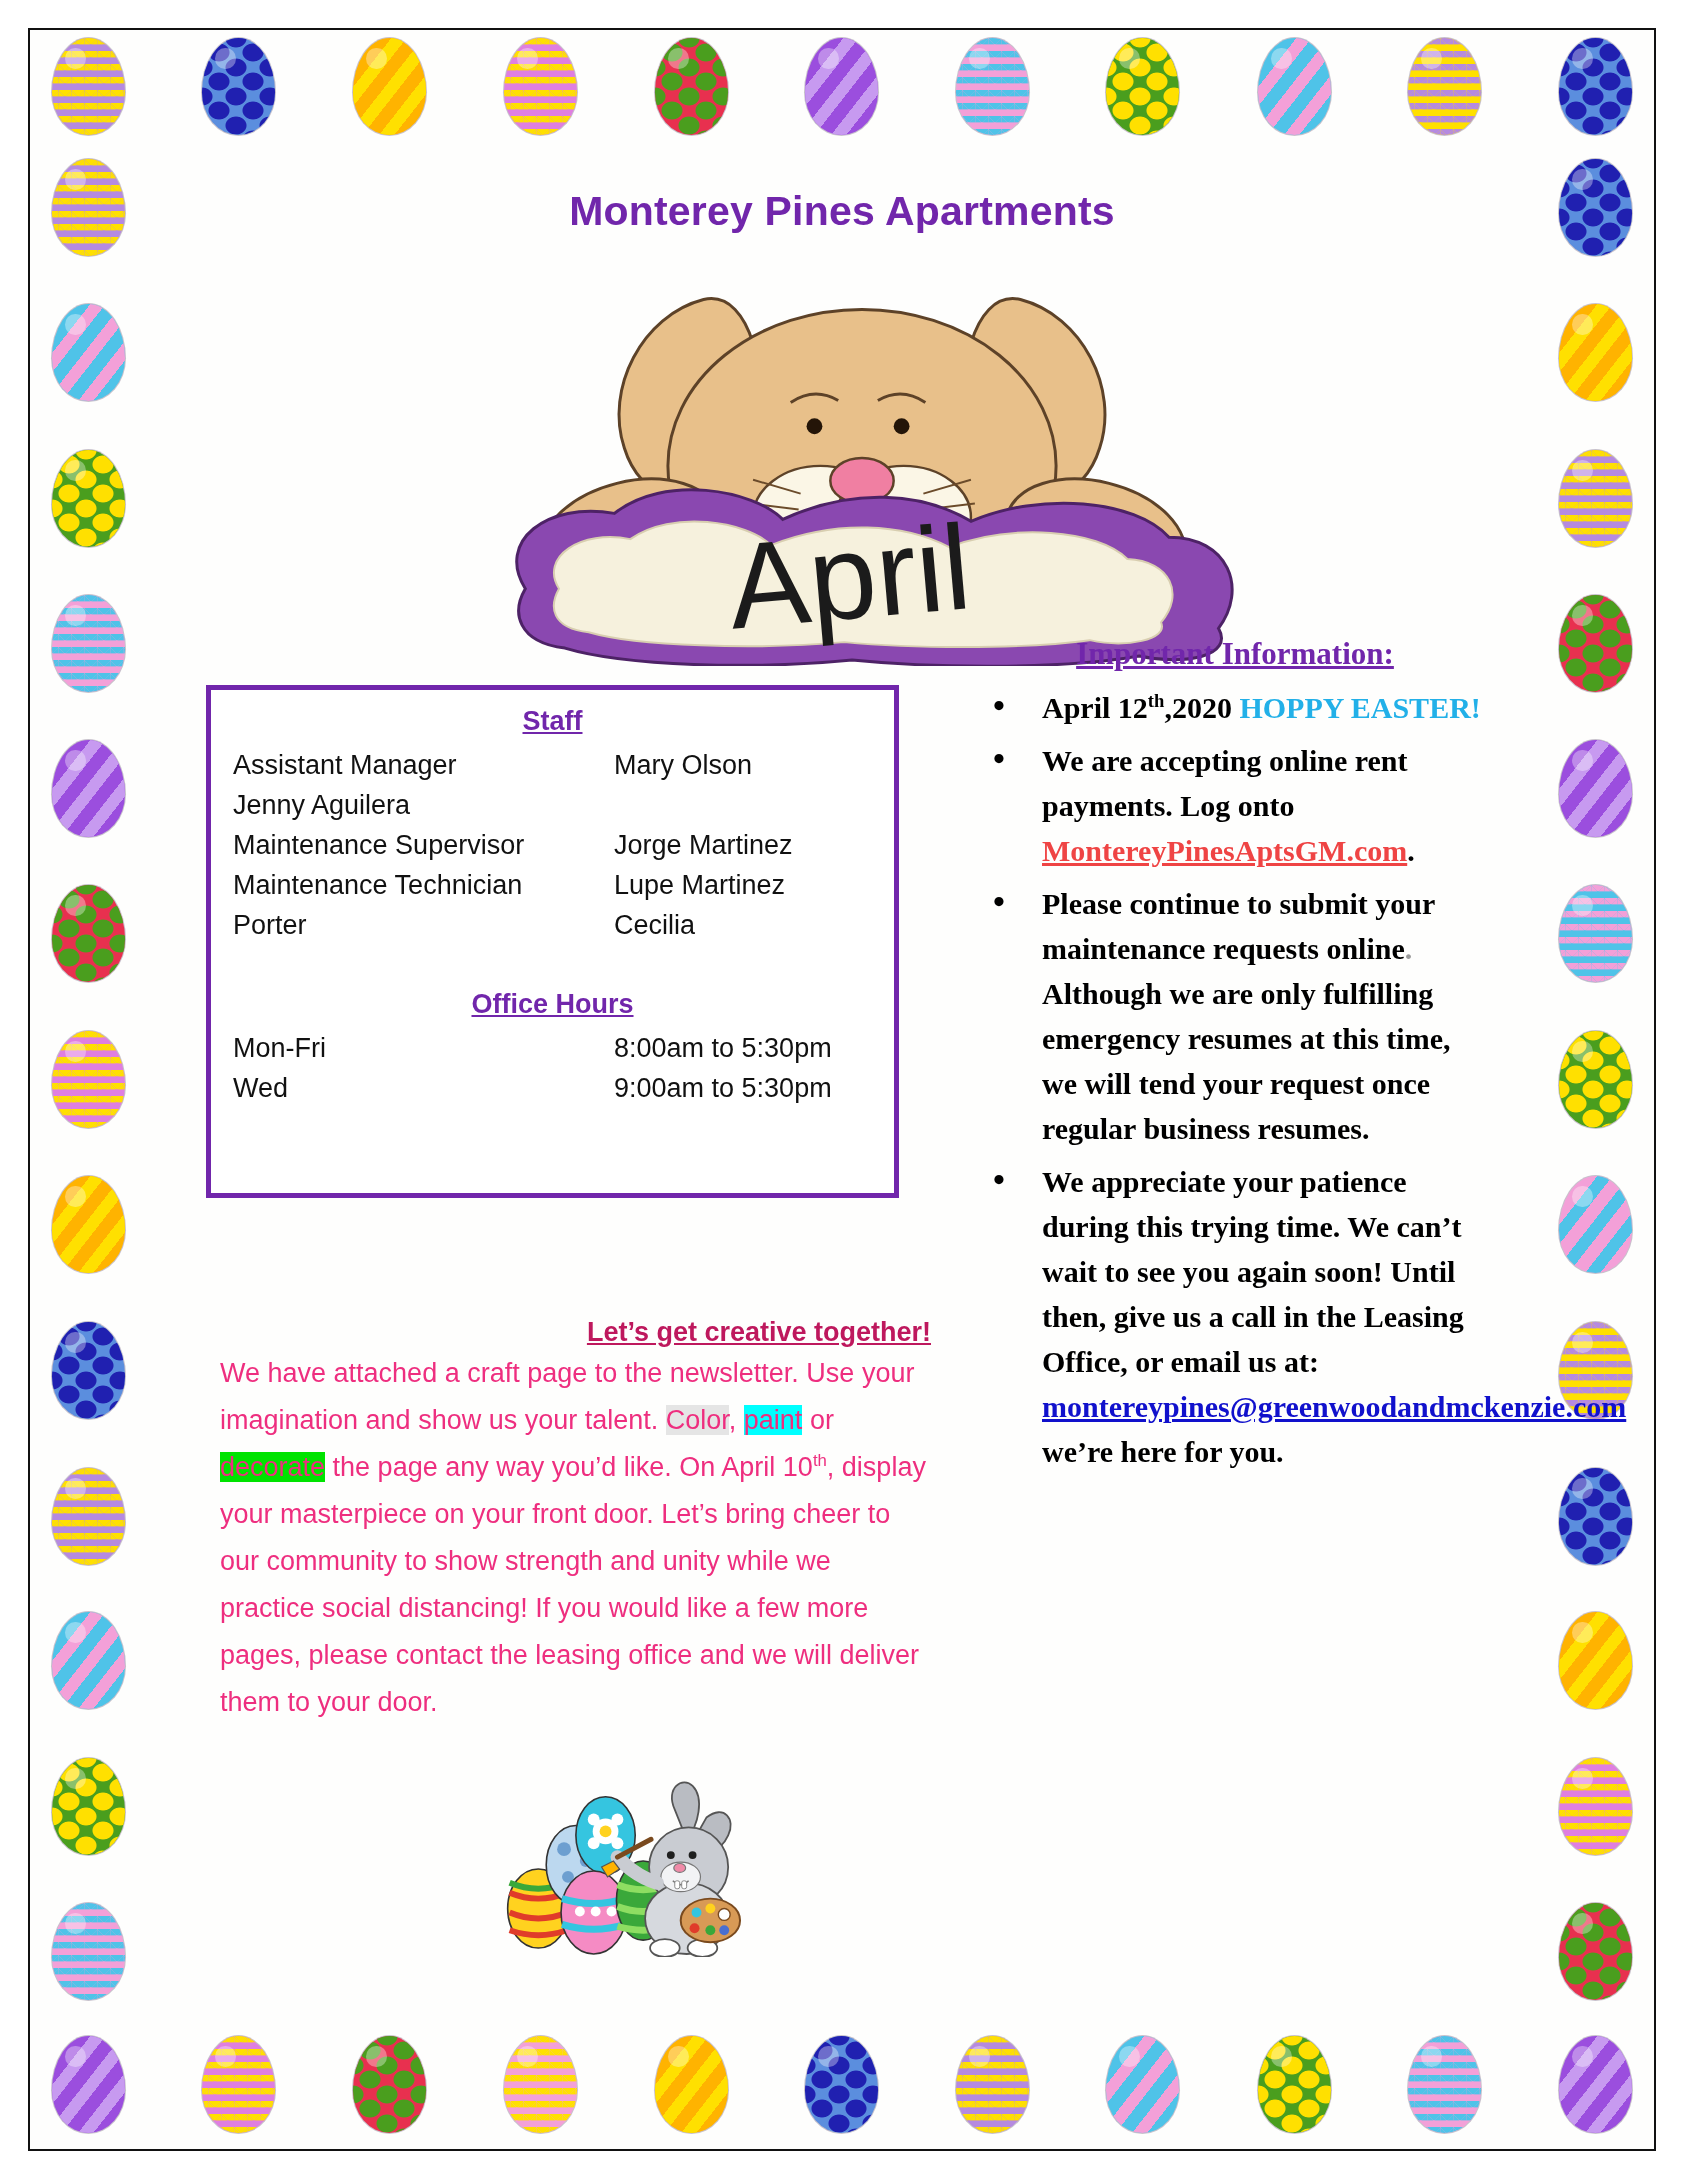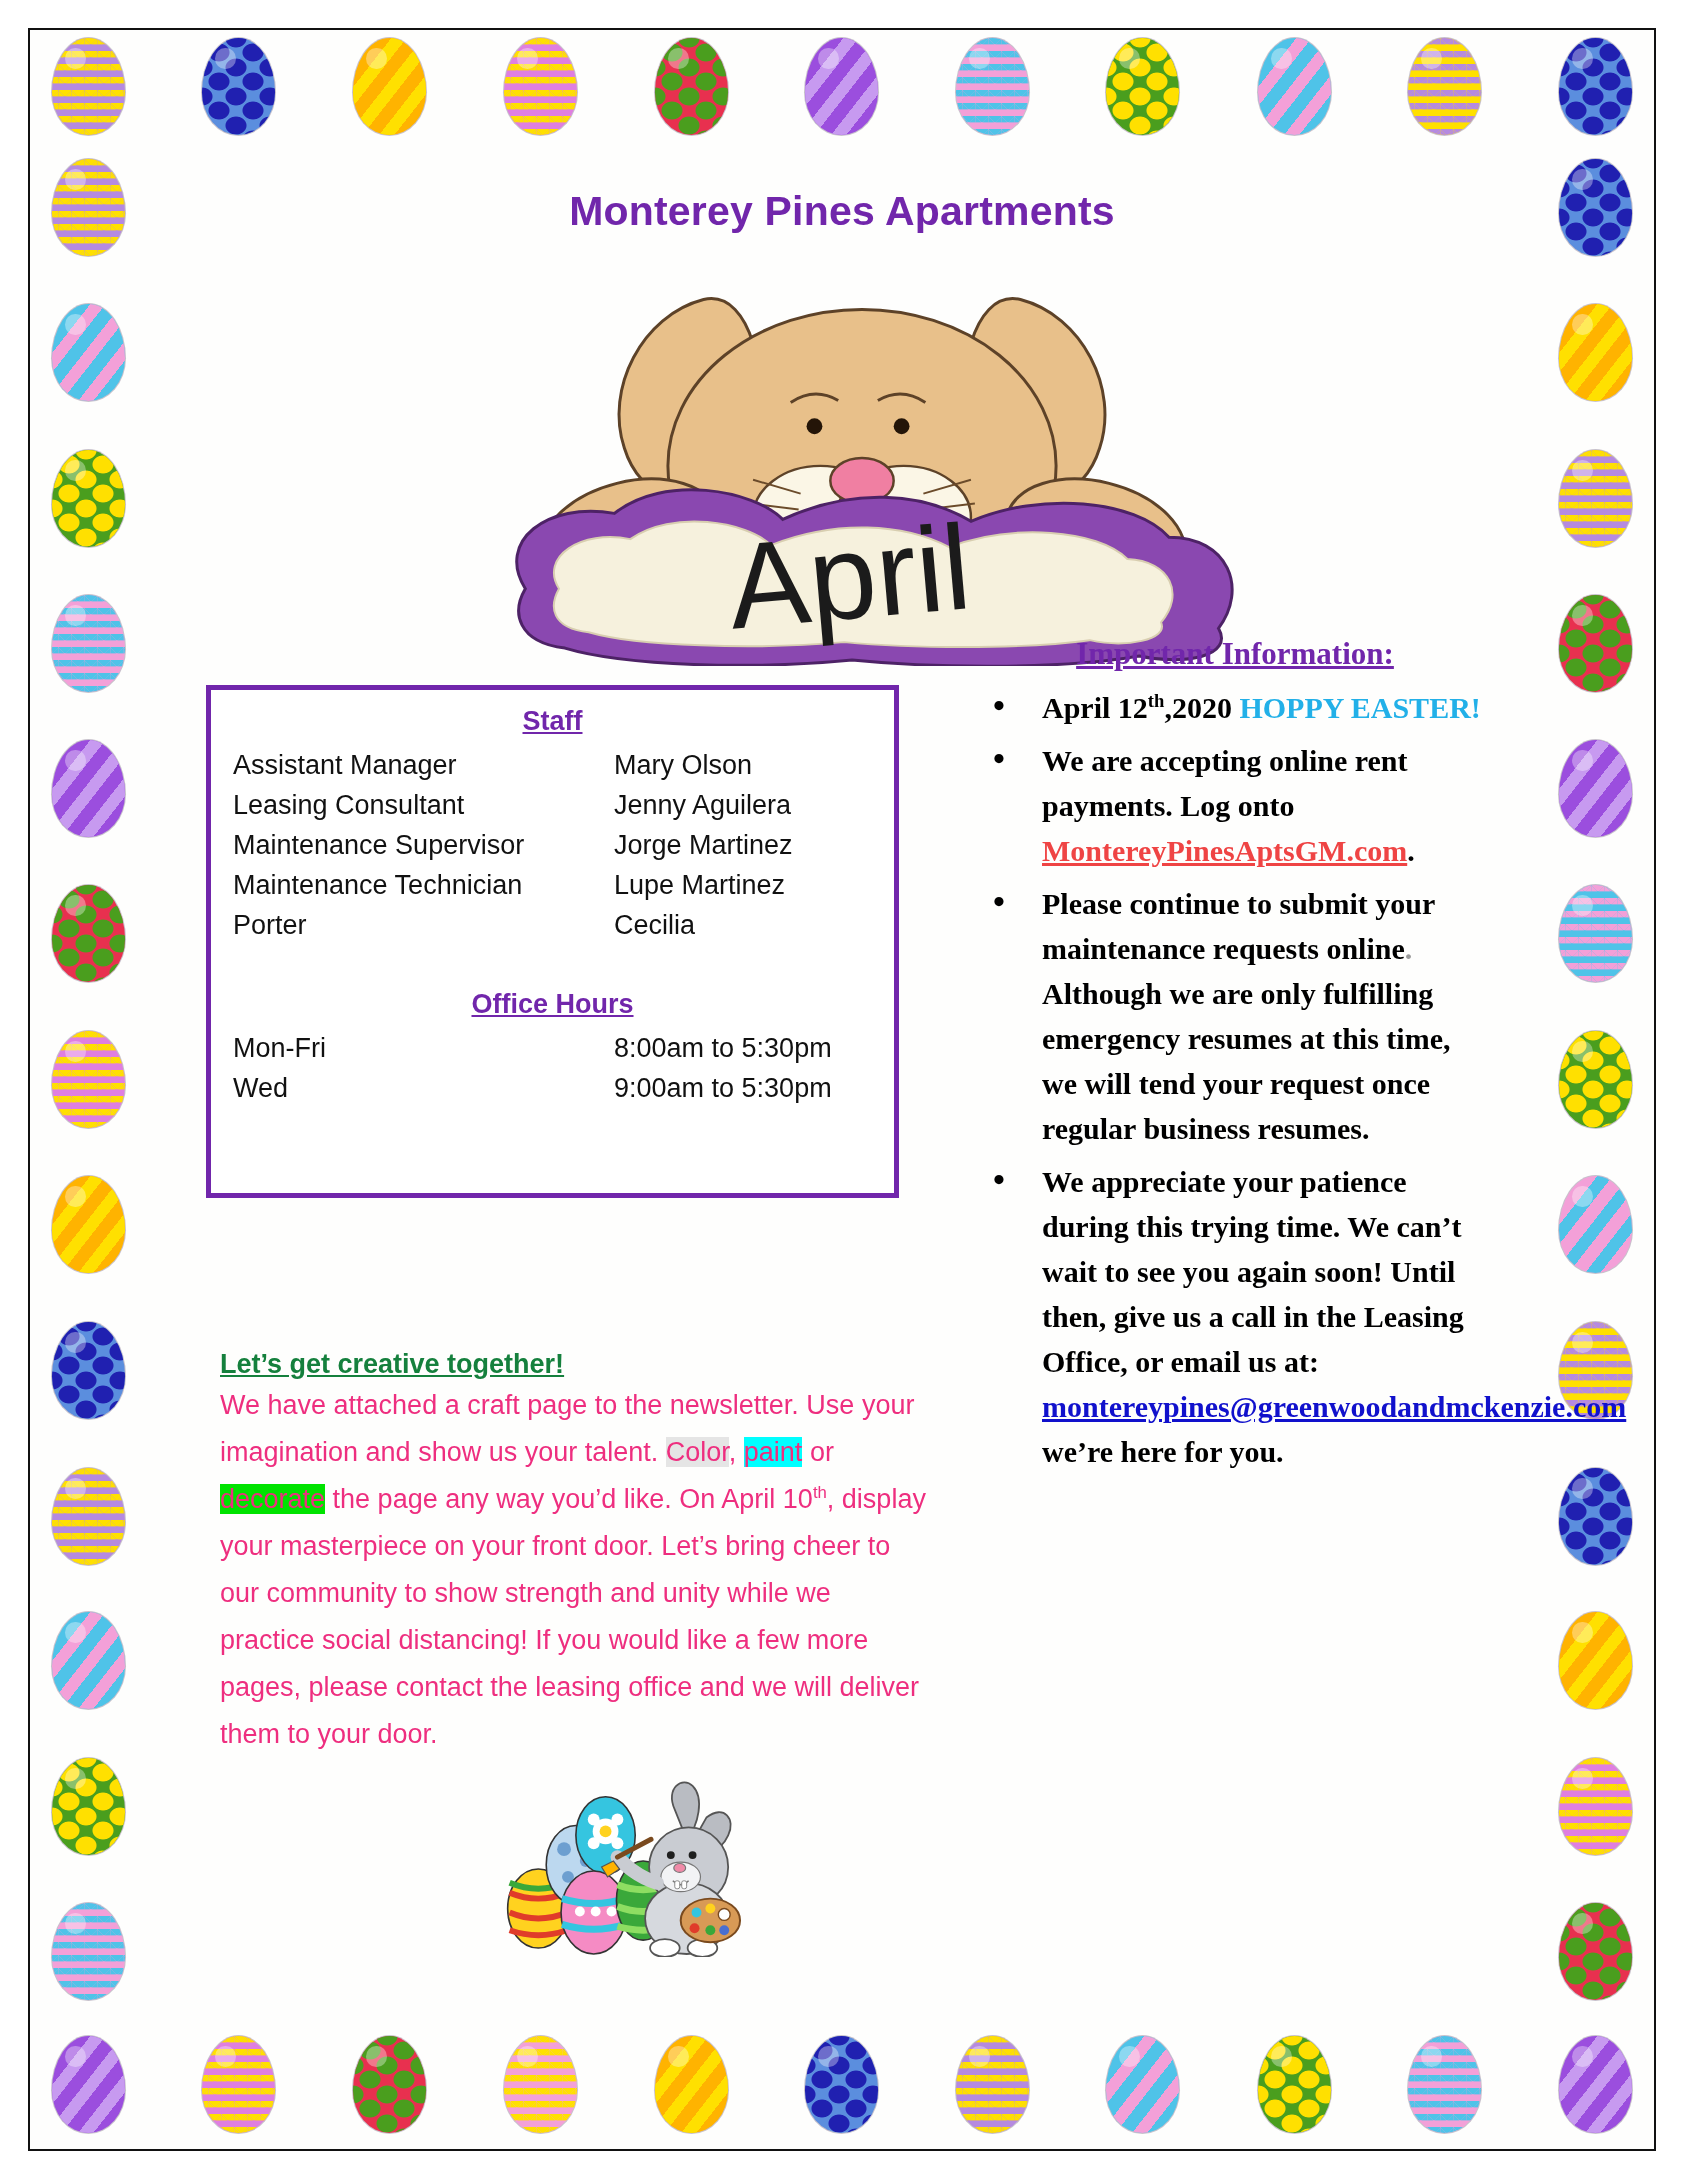--- a/index.html
+++ b/index.html
@@ -67,25 +67,24 @@
   .kv .k { width: 381px; }
   .kv .v { flex: 1; }
   #hours-head { margin-top: 44px; }
   #hours .k { width: 381px; }
 
   
   #creative {
     position: absolute; left: 190px; top: 1287px; width: 711px;
   }
   #creative-head {
-    text-align: left;
-    font-size: 27px; font-weight: bold; color: #15803d;
+    text-align: right;
+    font-size: 27px; font-weight: bold; color: #be185d;
     text-decoration: underline;
     margin-bottom: 2px;
-    margin-top: 32px;
   }
   #creative-body {
     font-size: 27px; color: #ee2e7f; line-height: 47px;
   }
   .hl-yellow { background: #e5e5e5; }
   .hl-cyan   { background: #00ffff; }
   .hl-green  { background: #00e300; }
   sup { font-size: .62em; vertical-align: super; line-height: 0; }
 
   
@@ -378,21 +377,20 @@
     </div>
 
     <div id="info-box">
       <div class="box-head">Staff</div>
       <div id="staff-list">
           <div class="kv">
             <div class="k">Assistant Manager</div>
             <div class="v">Mary Olson</div>
           </div>
           <div class="kv">
-            <div class="k">Leasing Consultant</div>
             <div class="v">Jenny Aguilera</div>
           </div>
           <div class="kv">
             <div class="k">Maintenance Supervisor</div>
             <div class="v">Jorge Martinez</div>
           </div>
           <div class="kv">
             <div class="k">Maintenance Technician</div>
             <div class="v">Lupe Martinez</div>
           </div>

